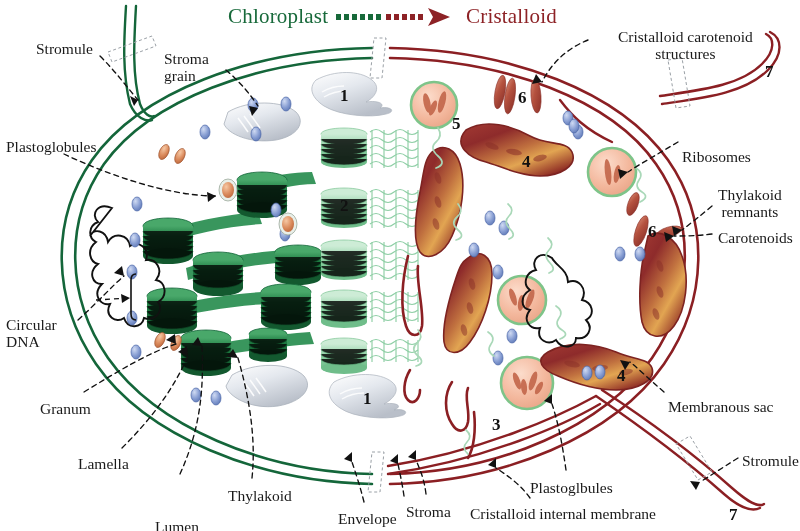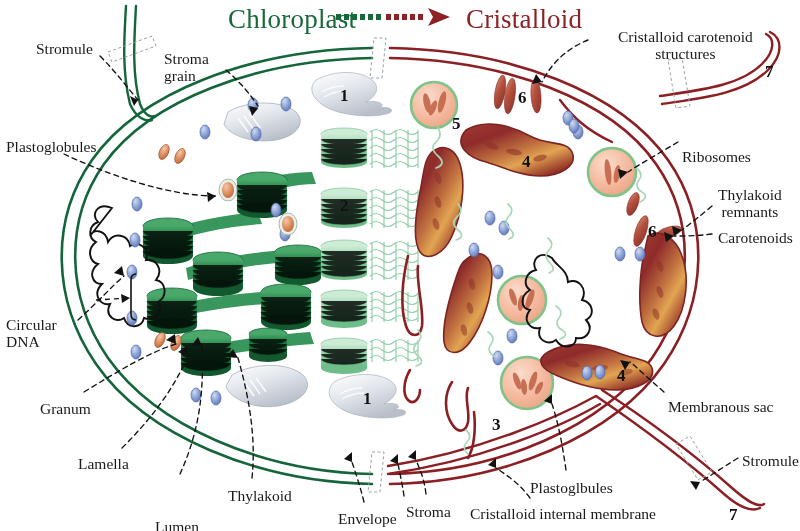--- a/index.html
+++ b/index.html
@@ -2,21 +2,21 @@
 <html><head>
 <meta charset="utf-8">
 <style>
   html,body{margin:0;padding:0;background:#ffffff;}
   body{width:800px;height:531px;overflow:hidden;
        font-family:"Liberation Serif","DejaVu Serif",serif;color:#111;}
   #stage{position:relative;width:800px;height:531px;background:#fff;}
   #svgroot{position:absolute;left:0;top:0;width:800px;height:531px;}
   .lbl{position:absolute;font-family:"Liberation Serif","DejaVu Serif",serif;
        font-size:15.5px;color:#1a1a1a;line-height:1.12;white-space:pre;}
-  .title{position:absolute;font-size:27px;letter-spacing:.2px;}
+  .title{position:absolute;font-size:21px;letter-spacing:.2px;}
   .t-green{color:#17693a;}
   .t-red{color:#8d2226;}
   .num{position:absolute;font-weight:bold;font-size:17px;color:#111;
        font-family:"Liberation Serif","DejaVu Serif",serif;}
 </style>
 </head>
 <body>
 
 <div id="stage">
 

